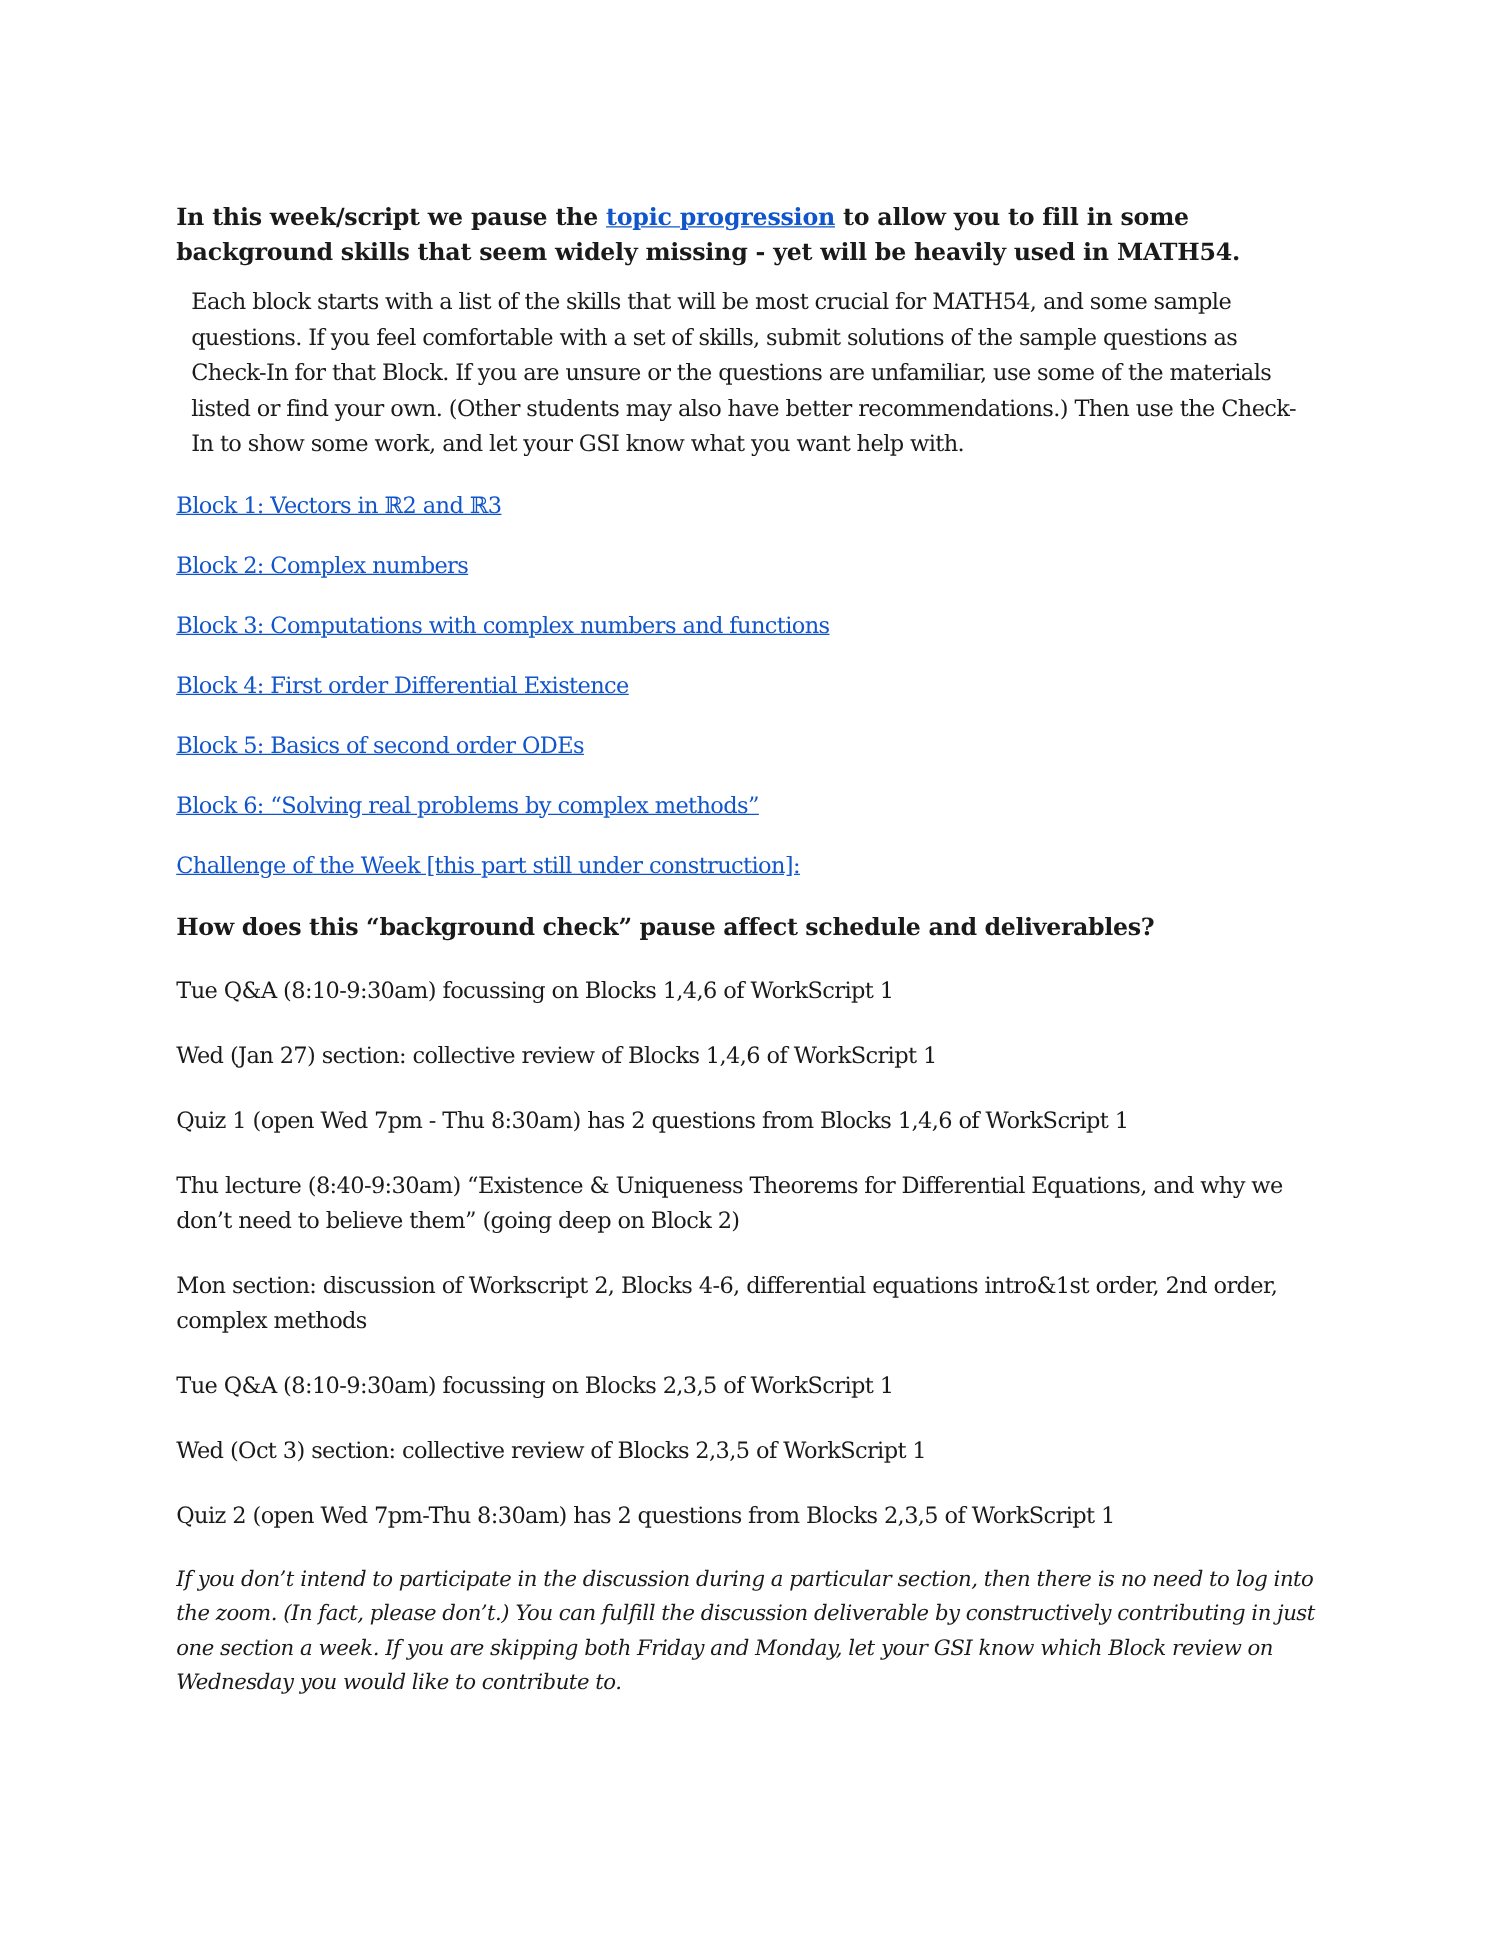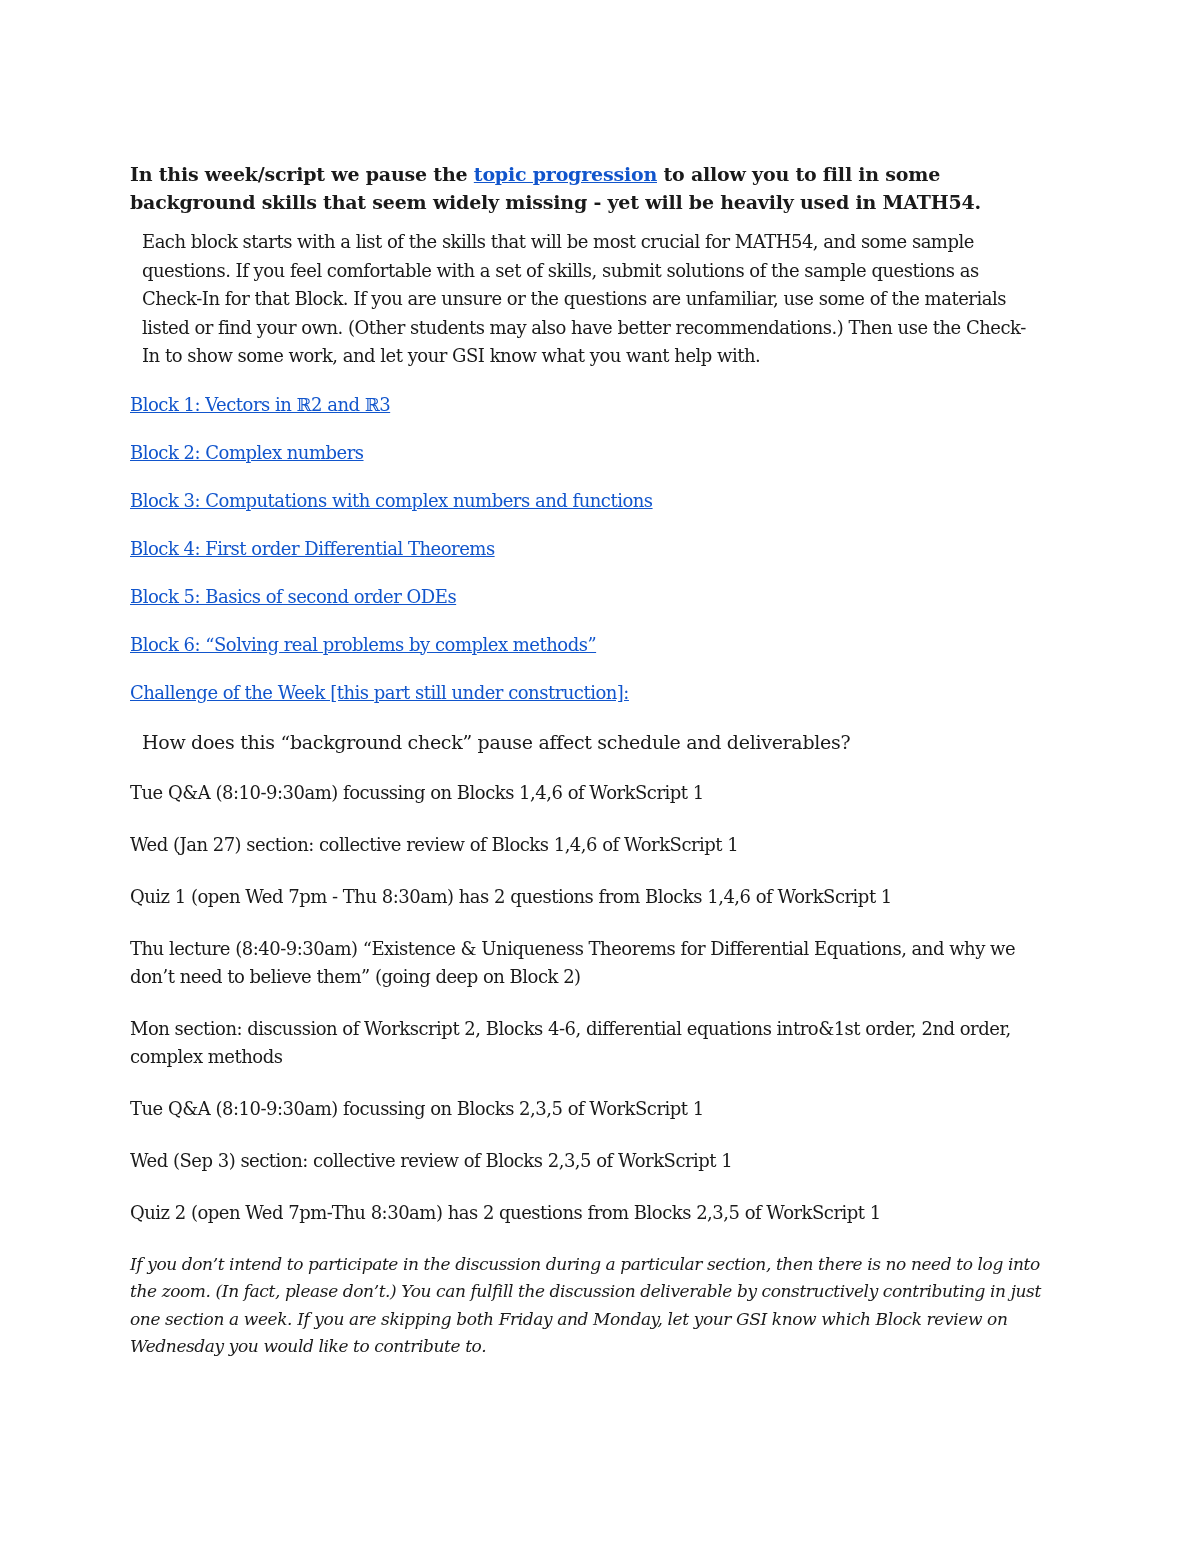--- a/index.html
+++ b/index.html
@@ -9,21 +9,21 @@
     }
     body {
       width: 1200px;
       height: 1553px;
       position: relative;
       font-family: "DejaVu Serif", "Liberation Serif", serif;
       color: #1a1a1a;
     }
     .page {
       position: absolute;
-      left: 130px;
+      left: 141px;
       top: 160px;
       width: 920px;
     }
     .intro-bold {
       font-weight: bold;
       font-size: 19px;
       line-height: 28px;
       margin: 0;
       letter-spacing: -0.2px;
     }
@@ -44,24 +44,24 @@
       display: block;
       color: #1155cc;
       text-decoration: underline;
       font-size: 18px;
       line-height: 24px;
       margin: 0 0 24px 0;
       letter-spacing: -0.5px;
       width: max-content;
     }
     .section-heading {
-      font-weight: normal;
+      font-weight: bold;
       font-size: 19px;
       line-height: 26px;
-      margin: 0 0 24px 12px;
+      margin: 0 0 24px 0;
       letter-spacing: -0.3px;
     }
     .sched-item {
       font-size: 18px;
       line-height: 28px;
       margin: 0 0 24px 0;
       letter-spacing: -0.5px;
     }
     .note {
       font-style: italic;
@@ -76,34 +76,34 @@
 
 <div class="page">
 
   <p class="intro-bold"><span>In this week/script we pause the </span><a href="#">topic progression</a><span> to allow you to fill in some background skills that seem widely missing - yet will be heavily used in MATH54.</span></p>
   <p class="intro-body">Each block starts with a list of the skills that will be most crucial for MATH54, and some sample questions. If you feel comfortable with a set of skills, submit solutions of the sample questions as Check-In for that Block. If you are unsure or the questions are unfamiliar, use some of the materials listed or find your own. (Other students may also have better recommendations.) Then use the Check-In to show some work, and let your GSI know what you want help with.</p>
 
   <div class="links">
     <a href="#" class="link-item">Block 1: Vectors in ℝ2 and ℝ3</a>
     <a href="#" class="link-item">Block 2: Complex numbers</a>
     <a href="#" class="link-item">Block 3: Computations with complex numbers and functions</a>
-    <a href="#" class="link-item">Block 4: First order Differential Theorems</a>
+    <a href="#" class="link-item">Block 4: First order Differential Existence</a>
     <a href="#" class="link-item">Block 5: Basics of second order ODEs</a>
     <a href="#" class="link-item">Block 6: “Solving real problems by complex methods”</a>
     <a href="#" class="link-item">Challenge of the Week [this part still under construction]:</a>
   </div>
 
   <h2 class="section-heading">How does this “background check” pause affect schedule and deliverables?</h2>
 
   <div>
     <p class="sched-item">Tue Q&amp;A (8:10-9:30am) focussing on Blocks 1,4,6 of WorkScript 1</p>
     <p class="sched-item">Wed (Jan 27) section: collective review of Blocks 1,4,6 of WorkScript 1</p>
     <p class="sched-item">Quiz 1 (open Wed 7pm - Thu 8:30am)  has 2 questions from Blocks 1,4,6 of WorkScript 1</p>
     <p class="sched-item">Thu lecture (8:40-9:30am) “Existence &amp; Uniqueness Theorems for Differential Equations, and why we don’t need to believe them” (going deep on Block 2)</p>
     <p class="sched-item">Mon section: discussion of Workscript 2, Blocks 4-6, differential equations intro&amp;1st order, 2nd order, complex methods</p>
     <p class="sched-item">Tue Q&amp;A (8:10-9:30am) focussing on Blocks 2,3,5 of WorkScript 1</p>
-    <p class="sched-item">Wed (Sep 3) section: collective review of Blocks 2,3,5 of WorkScript 1</p>
+    <p class="sched-item">Wed (Oct 3) section: collective review of Blocks 2,3,5 of WorkScript 1</p>
     <p class="sched-item">Quiz 2 (open Wed 7pm-Thu 8:30am)  has 2 questions from Blocks 2,3,5 of WorkScript 1</p>
   </div>
 
   <p class="note">If you don’t intend to participate in the discussion during a particular section, then there is no need to log into the zoom. (In fact, please don’t.) You can fulfill the discussion deliverable by constructively contributing in just one section a week. If you are skipping both Friday and Monday, let your GSI know which Block review  on Wednesday you would like to contribute to.</p>
 
 </div>
 
 </body></html>

